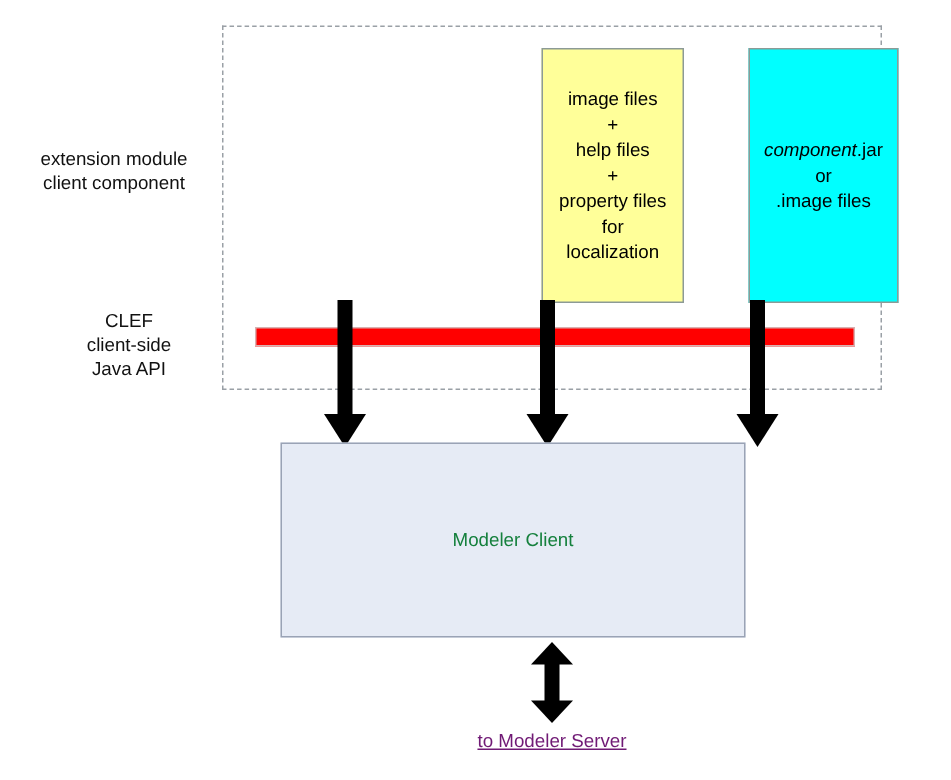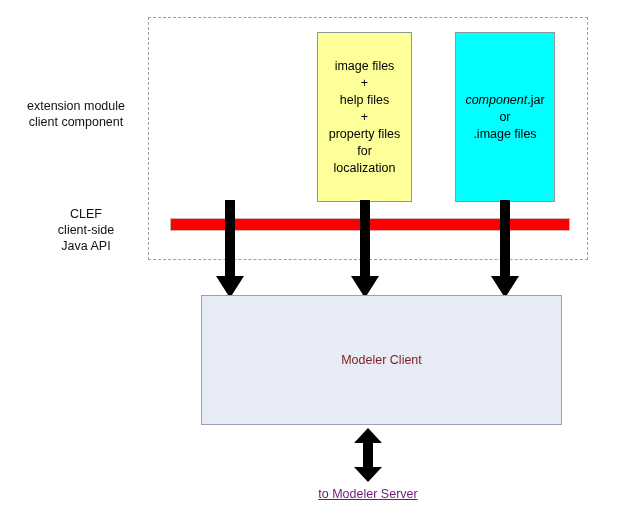--- a/index.html
+++ b/index.html
@@ -60,20 +60,21 @@
     box-sizing: border-box;
     border: 1px solid #8c9a96;
     display: flex;
     align-items: center;
     justify-content: center;
     text-align: center;
     font-size: 12.5px;
     line-height: 17px;
     color: #000000;
     padding: 16px 5px;
+    margin-left: 44px;
   }
   #box-specification-file {
     left: 182px;
     width: 95px;
     background: #66FF99;
   }
   #box-resource-files {
     left: 317px;
     width: 95px;
     background: #FFFF99;
@@ -130,31 +131,30 @@
   }
   #arrow-specification { left: 215px; }
   #arrow-resources     { left: 350px; }
   #arrow-code          { left: 490px; }
 
   
   #box-modeler-client {
     position: absolute;
     left: 187px;
     top: 295px;
-    width: 361px;
+    width: 310px;
     height: 130px;
     box-sizing: border-box;
     background: #E6EBF5;
     border: 1px solid #9aa3b5;
     display: flex;
     align-items: center;
     justify-content: center;
     font-size: 12.5px;
-    color: #7f1d1d;
-    margin-left: 14px;
+    color: #15803d;
   }
 
   
   #arrow-to-server {
     position: absolute;
     left: 352px;
     top: 428px;
     width: 32px;
     height: 54px;
   }

